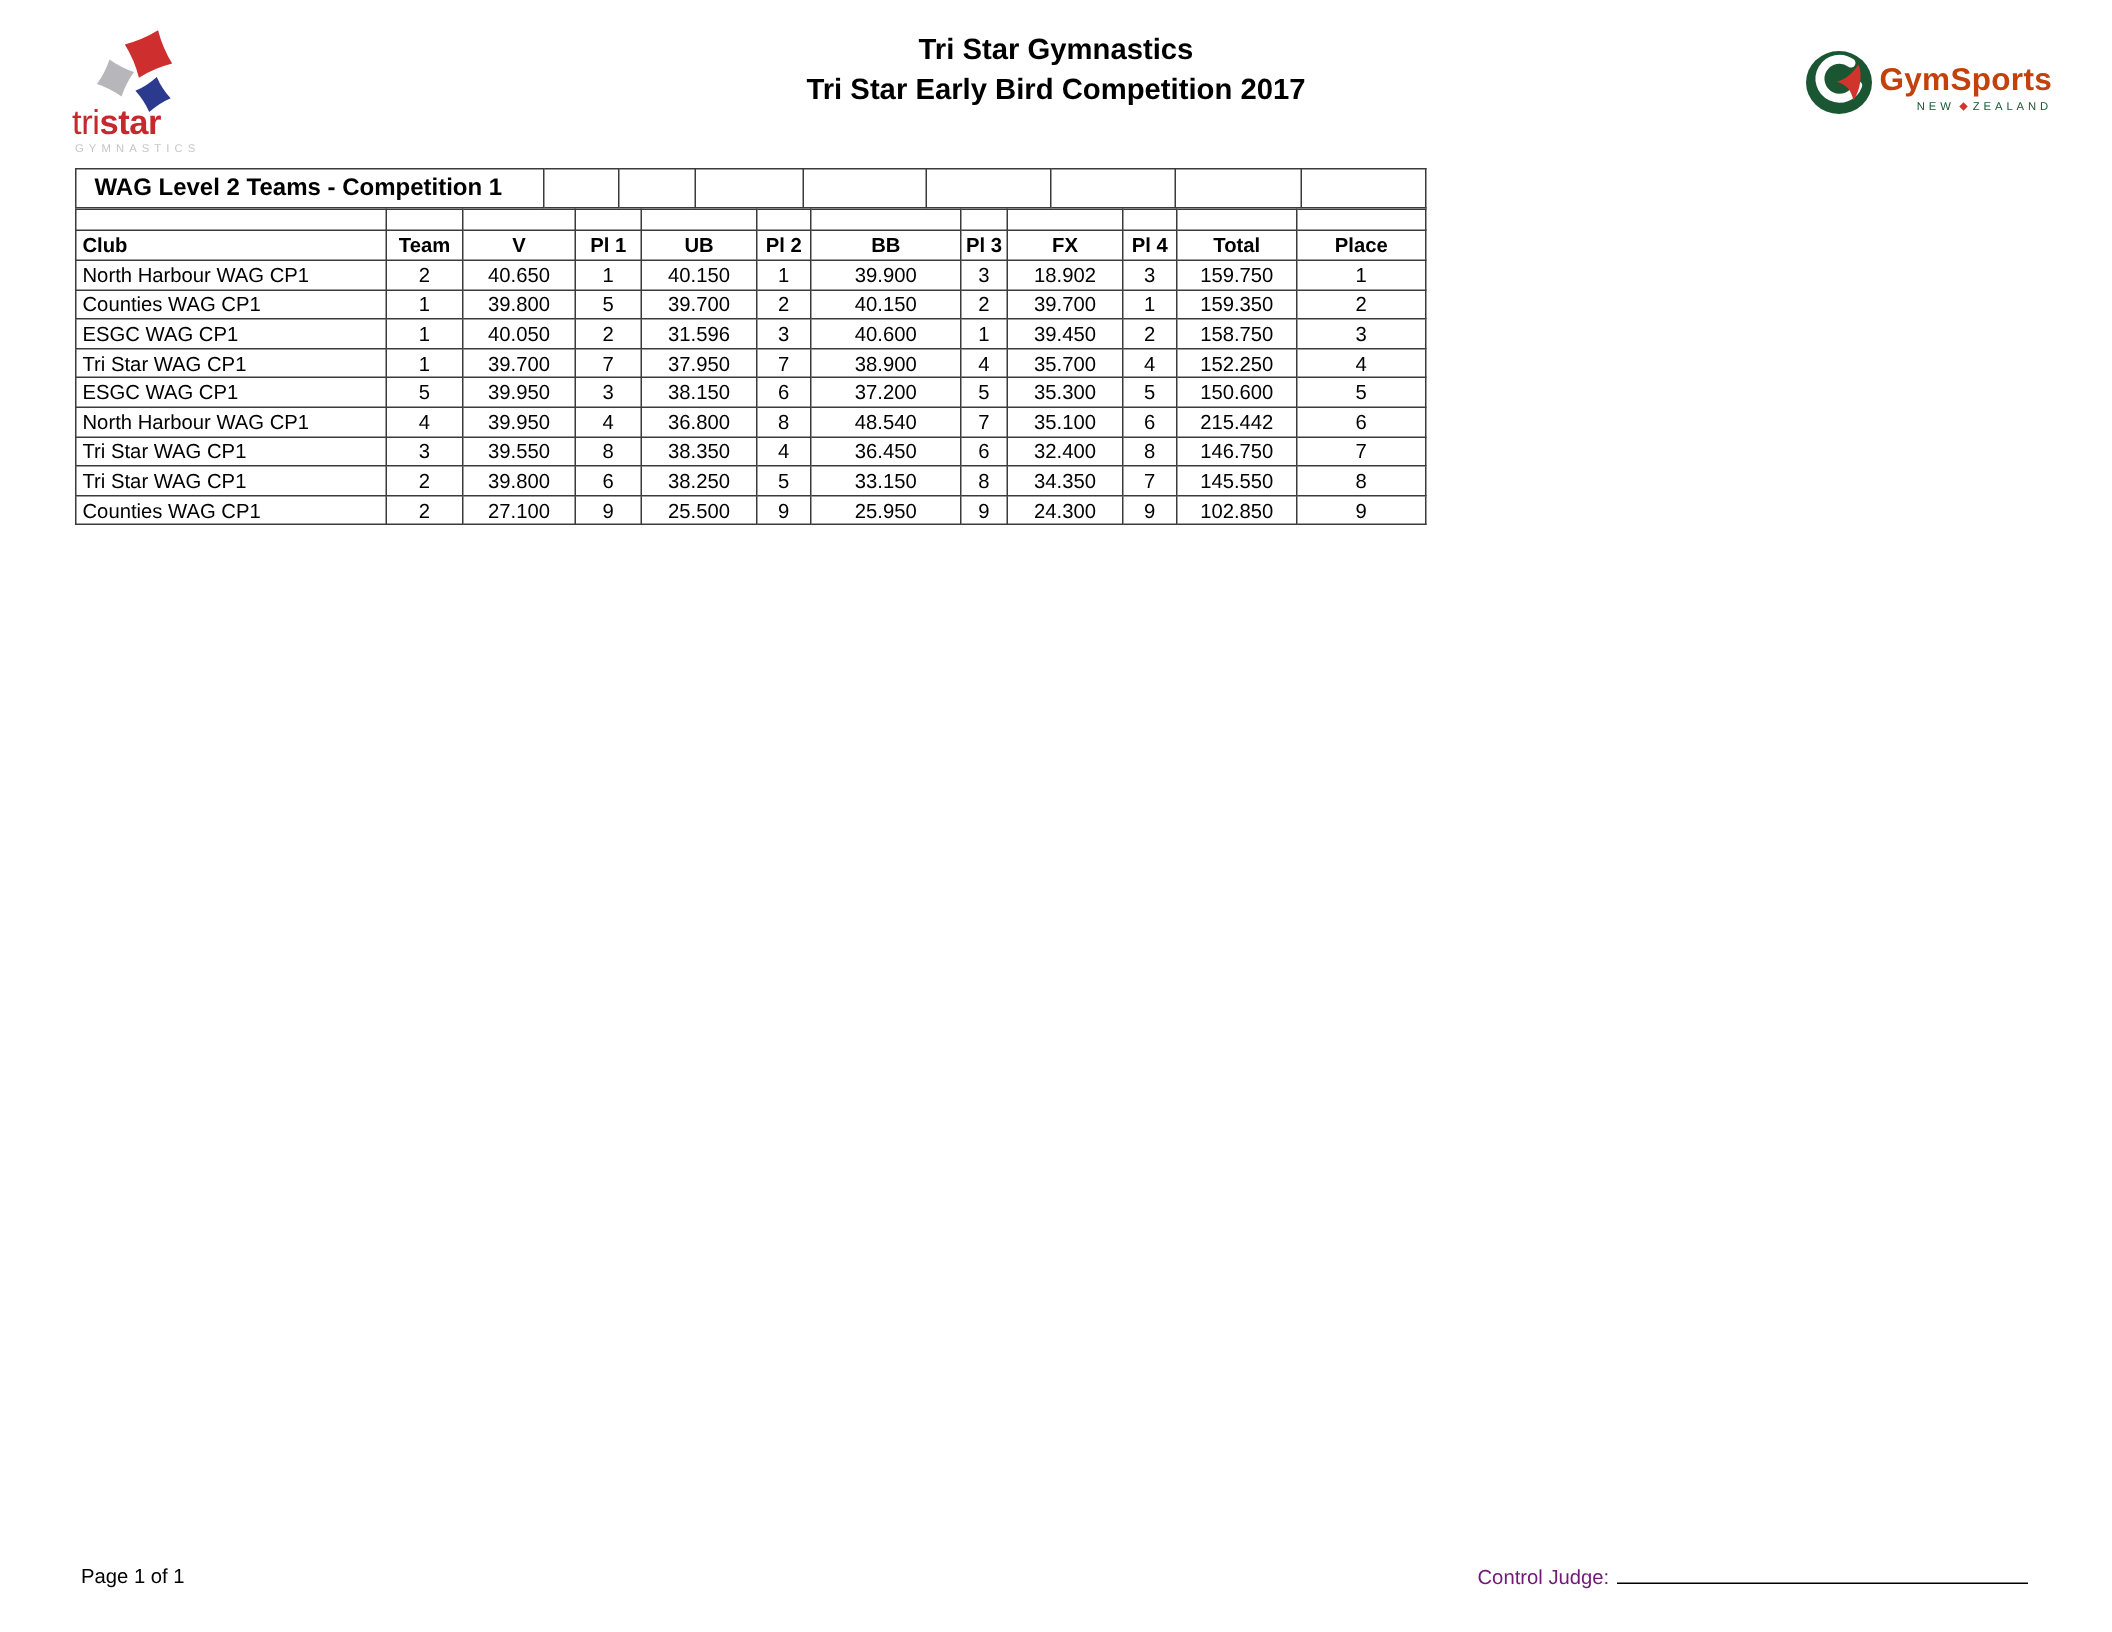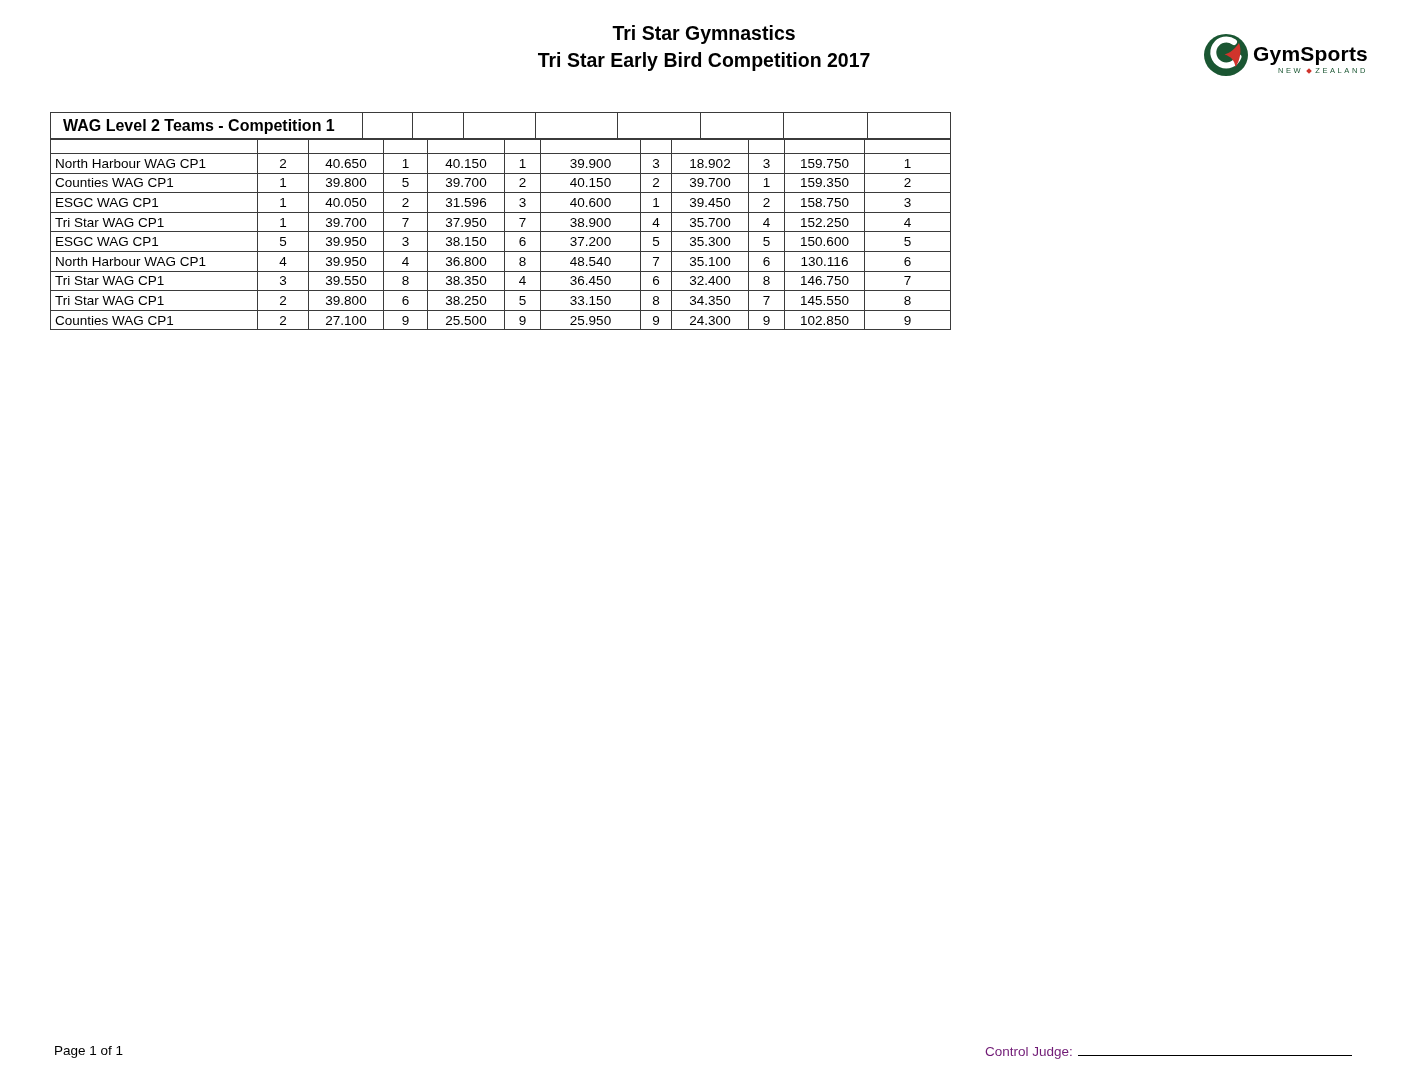--- a/index.html
+++ b/index.html
@@ -15,21 +15,21 @@
 
   .tristar { position:absolute; left:48px; top:14px; width:110px; }
   .tristar svg { display:block; }
   .tristar .word { font-size:23px; color:#c5282d; letter-spacing:-0.3px; margin-top:-6px; line-height:22px; }
   .tristar .word .w-light { font-weight:normal; }
   .tristar .word .w-bold { font-weight:bold; }
   .tristar .sub { font-size:7.5px; letter-spacing:3.4px; color:#c6c5cb; margin-top:2px; margin-left:2px; white-space:nowrap; }
 
   .gymsports { position:absolute; left:1203px; top:33px; display:flex; align-items:flex-start; }
   .gs-text { margin-left:4px; margin-top:10px; }
-  .gs-name { font-size:21px; color:#000000; font-weight:bold; letter-spacing:0.2px; line-height:22px; }
+  .gs-name { font-size:21px; color:#c2410c; font-weight:bold; letter-spacing:0.2px; line-height:22px; }
   .gs-sub { display:flex; align-items:center; justify-content:flex-end; gap:4px; margin-top:1px;
             font-size:7.5px; letter-spacing:2.6px; color:#1a5632; }
   .gs-diamond { width:4px; height:4px; background:#d0342c; transform:rotate(45deg); flex:0 0 auto; }
 
   
   .tbl { position:absolute; left:50px; border-collapse:collapse; table-layout:fixed; background:#fff; }
   .tbl th, .tbl td { border:1px solid #3b3b3b; font-size:13.5px; color:#000;
                      overflow:hidden; white-space:nowrap; text-align:center; vertical-align:middle; }
   #title-table { top:112px; width:900px; }
   #title-table th { height:26px; }
@@ -44,20 +44,29 @@
   .footer-left  { position:absolute; left:54px;  top:1043px; font-size:13.5px; color:#000; }
   .footer-right { position:absolute; left:985px; top:1043px; font-size:13.5px; color:#701a75; }
   .sig-line { display:inline-block; width:274px; height:13px; border-bottom:1.4px solid #000;
               margin-left:5px; vertical-align:baseline; }
 </style>
 </head>
 <body>
 
 <div class="page">
 
+  <div class="tristar">
+    <svg width="70" height="62" viewBox="0 0 70 62">
+      <path transform="translate(29,38) rotate(-18)" d="M0,-13 Q5.5,-5.5 13,0 Q5.5,5.5 0,13 Q-5.5,5.5 -13,0 Q-5.5,-5.5 0,-13 Z" fill="#b7b6ba"></path>
+      <path transform="translate(51,22) rotate(22)" d="M0,-17 Q7.2,-7.2 17,0 Q7.2,7.2 0,17 Q-7.2,7.2 -17,0 Q-7.2,-7.2 0,-17 Z" fill="#ce2e2e"></path>
+      <path transform="translate(54,49) rotate(12)" d="M0,-12 Q5,-5 12,0 Q5,5 0,12 Q-5,5 -12,0 Q-5,-5 0,-12 Z" fill="#2b3a8f"></path>
+    </svg>
+    <div class="word"><span class="w-light">tri</span><span class="w-bold">star</span></div>
+    <div class="sub">GYMNASTICS</div>
+  </div>
 
   <div class="titles">
     <div class="t1">Tri Star Gymnastics</div>
     <div class="t2">Tri Star Early Bird Competition 2017</div>
   </div>
 
   <div class="gymsports">
     <svg width="46" height="44" viewBox="0 0 46 44">
       <ellipse cx="23" cy="22" rx="22" ry="21" fill="#1a5632"></ellipse>
       <path d="M31 9 A 13 13 0 1 0 35.5 24" fill="none" stroke="#ffffff" stroke-width="6" stroke-linecap="round"></path>
@@ -123,20 +132,34 @@
           <td></td>
         <td></td>
           <td></td>
         <td></td>
           <td></td>
         <td></td>
           <td></td>
         <td></td>
           <td></td>
       </tr>
+      <tr class="hdr" id="header-row">
+          <th class="club">Club</th>
+          <th>Team</th>
+          <th>V</th>
+          <th>Pl 1</th>
+          <th>UB</th>
+          <th>Pl 2</th>
+          <th>BB</th>
+          <th>Pl 3</th>
+          <th>FX</th>
+          <th>Pl 4</th>
+          <th>Total</th>
+          <th>Place</th>
+        </tr>
     </thead>
     <tbody id="table-body">
         <tr>
           <td class="club">North Harbour WAG CP1</td>
           <td>2</td>
           <td>40.650</td>
           <td>1</td>
           <td>40.150</td>
           <td>1</td>
           <td>39.900</td>
@@ -206,21 +229,21 @@
           <td class="club">North Harbour WAG CP1</td>
           <td>4</td>
           <td>39.950</td>
           <td>4</td>
           <td>36.800</td>
           <td>8</td>
           <td>48.540</td>
           <td>7</td>
           <td>35.100</td>
           <td>6</td>
-          <td>130.116</td>
+          <td>215.442</td>
           <td>6</td>
         </tr>
         <tr>
           <td class="club">Tri Star WAG CP1</td>
           <td>3</td>
           <td>39.550</td>
           <td>8</td>
           <td>38.350</td>
           <td>4</td>
           <td>36.450</td>

